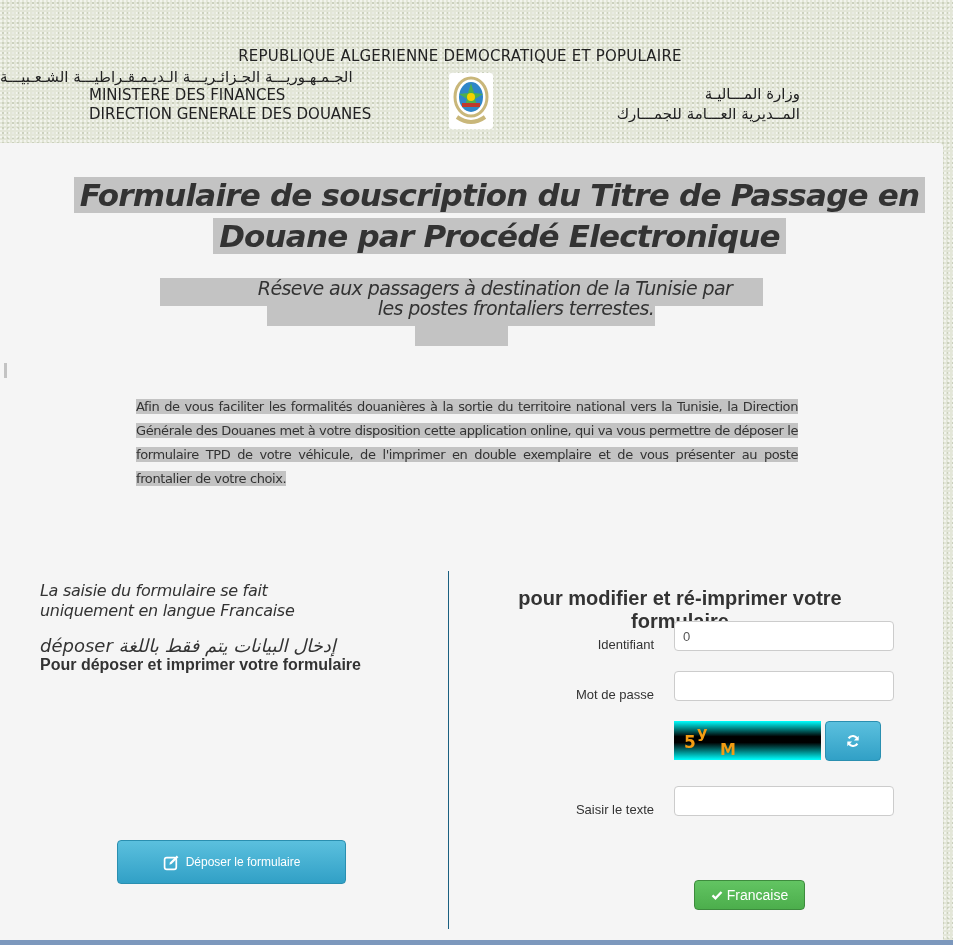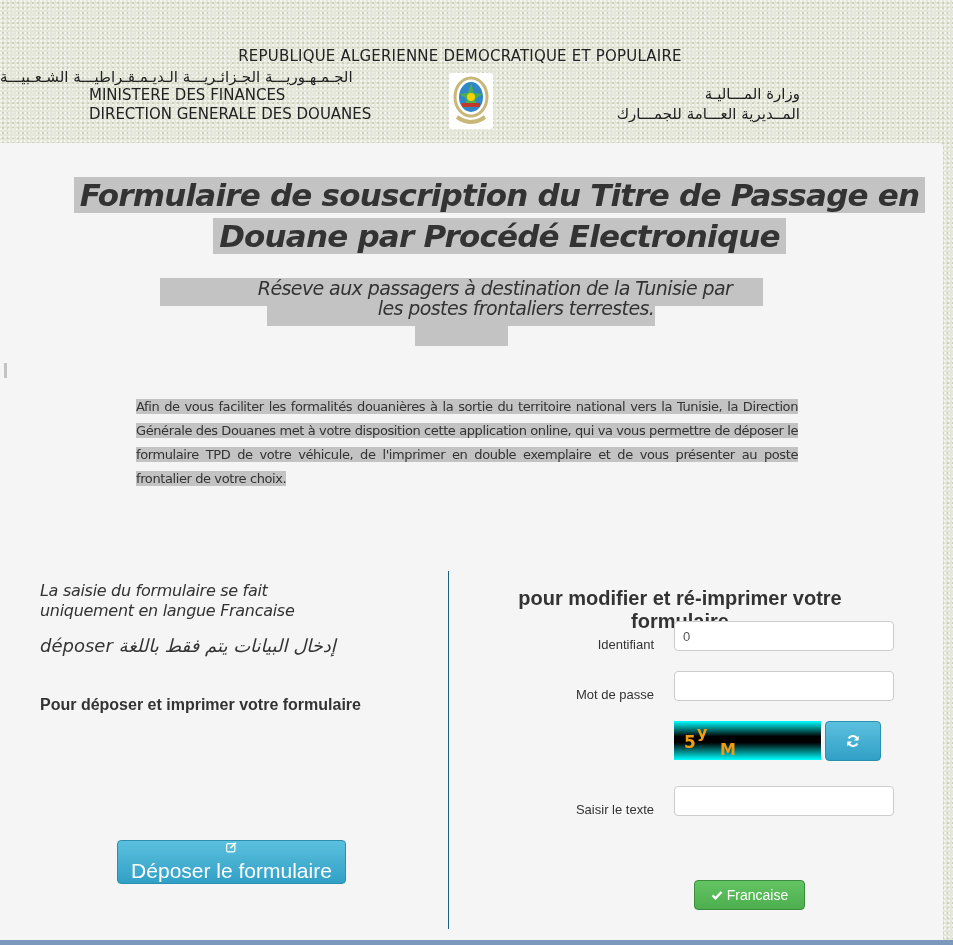--- a/index.html
+++ b/index.html
@@ -32,22 +32,22 @@
   .sub-bg2 { position:absolute; left:267px; top:155px; width:388px; height:28px; background:#c3c3c3; }
   .sub-bg3 { position:absolute; left:415px; top:175px; width:93px; height:28px; background:#c3c3c3; }
   .left-tick { position:absolute; left:4px; top:220px; width:3px; height:15px; background:#c3c3c3; }
 
   .intro { position:absolute; left:129px; top:252px; width:662px; font-family:"DejaVu Sans", sans-serif; font-size:13px; line-height:24px; color:#333; text-align:justify; letter-spacing:-0.4px;margin-left:7px; }
   .intro span { background:#c3c3c3; }
 
   .col-left { position:absolute; left:40px; top:436px; width:390px; text-align:left; }
   .note-fr { font-family:"DejaVu Sans", sans-serif; font-style:italic; font-size:16px; line-height:20px; color:#333; margin-top:2px; letter-spacing:-0.3px; }
   .note-ar { font-family:"DejaVu Sans", sans-serif; font-style:italic; font-size:18px; margin-top:14px; direction:rtl; color:#333; }
-  .left-head { font-weight:bold; font-size:16px; color:#333; margin-top:40px; }
-  .btn-deposer { position:absolute; left:117px; top:697px; width:229px; height:44px; border-radius:4px; border:1px solid #2a8fb0; background:linear-gradient(#5bc0de,#31a0c6); color:#fff; font-size:21px; display:flex; align-items:center; justify-content:center; gap:6px; box-sizing:border-box; cursor:pointer;flex-direction:column; }
+  .left-head { font-weight:bold; font-size:16px; color:#333; }
+  .btn-deposer { position:absolute; left:117px; top:697px; width:229px; height:44px; border-radius:4px; border:1px solid #2a8fb0; background:linear-gradient(#5bc0de,#31a0c6); color:#fff; font-size:12px; display:flex; align-items:center; justify-content:center; gap:6px; box-sizing:border-box; cursor:pointer; }
   .divider { position:absolute; left:448px; top:428px; width:1px; height:358px; background:#1a5f80; }
 
   .right-head { position:absolute; left:480px; top:444px; width:400px; text-align:center; font-weight:bold; font-size:20px; color:#333; }
   .lbl { position:absolute; width:160px; text-align:right; font-size:13px; color:#333;margin-top:8px; }
   .inp { position:absolute; left:674px; width:220px; height:30px; box-sizing:border-box; border:1px solid #ccc; border-radius:4px; background:#fff; font-family:"Liberation Sans", sans-serif; font-size:13px; padding:0 8px; color:#555; }
   .captcha { position:absolute; left:674px; top:578px; width:147px; height:39px; background:linear-gradient(#00ffff 0%, #000 40%, #000 55%, #00ffff 100%); }
   .captcha span { position:absolute; color:#f39c12; font-weight:bold; font-family:"DejaVu Sans", sans-serif; }
   .btn-refresh { position:absolute; left:825px; top:578px; width:56px; height:40px; box-sizing:border-box; border-radius:4px; border:1px solid #2a8fb0; background:linear-gradient(#5bc0de,#31a0c6); color:#fff; display:flex; align-items:center; justify-content:center; font-size:16px; cursor:pointer; }
   .btn-connexion { position:absolute; left:694px; top:737px; width:111px; height:30px; box-sizing:border-box; border-radius:4px; border:1px solid #3d8b3d; background:linear-gradient(#62c462,#4cae4c); color:#fff; font-size:14px; display:flex; align-items:center; justify-content:center; gap:4px; cursor:pointer; }
 </style>

